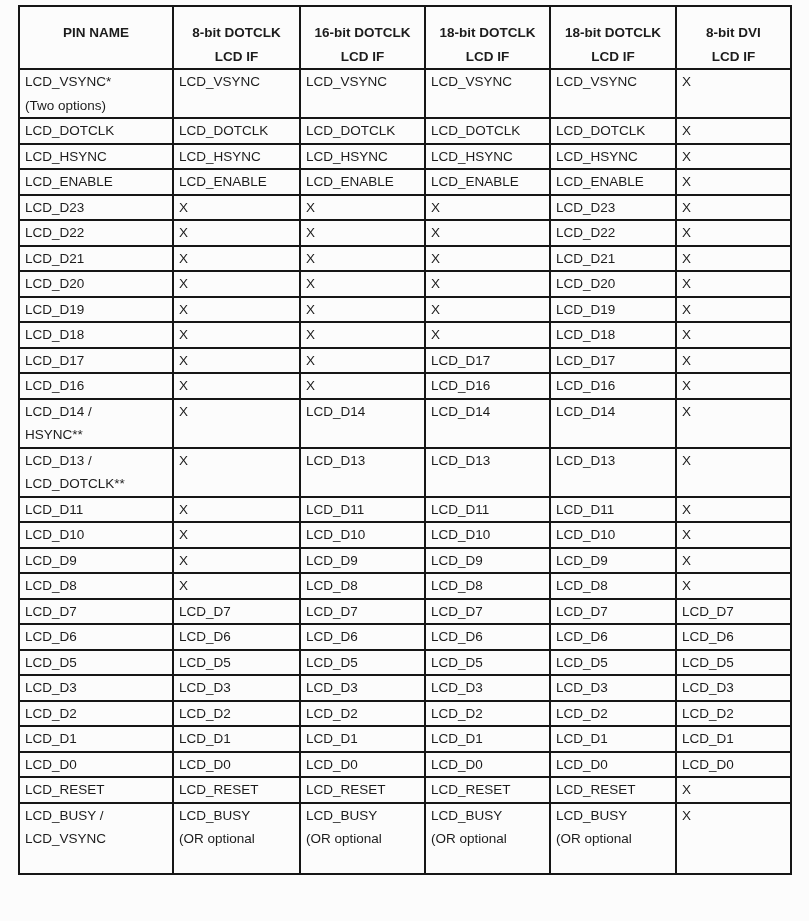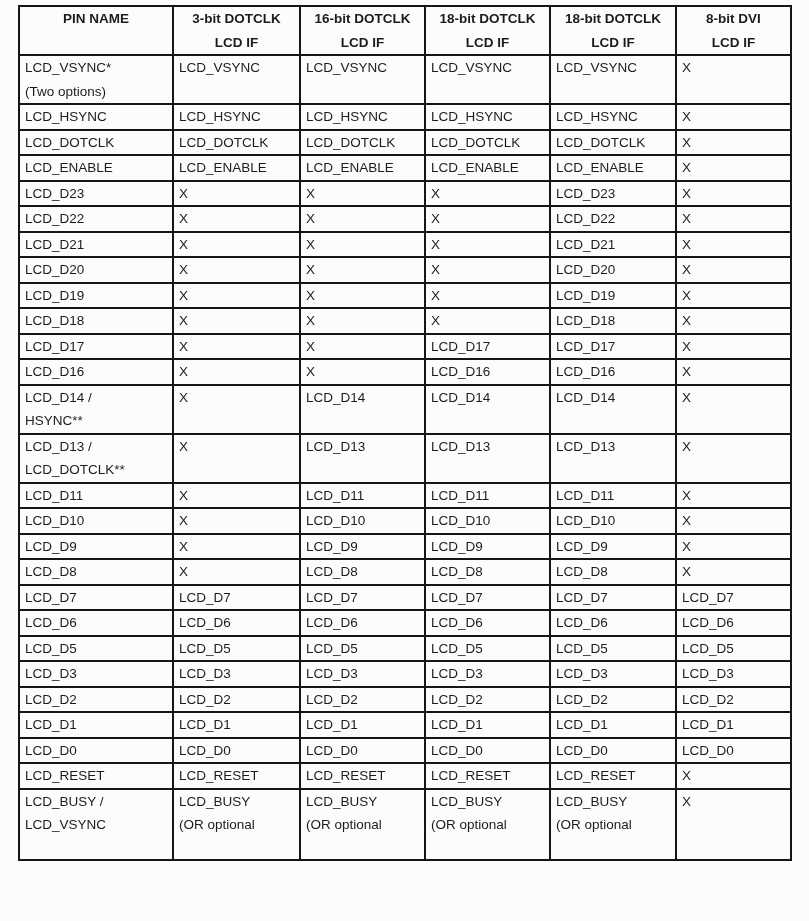--- a/index.html
+++ b/index.html
@@ -38,21 +38,21 @@
     font-size: 13.5px;
     line-height: 23.5px;
     white-space: nowrap;
     overflow: hidden;
     background: #fcfcfc;
   }
   table.pin-table th {
     font-weight: bold;
     text-align: center;
     height: 44px;
-    padding-top: 0;
+    padding-top: 14px;
   }
   tr.h1 td { height: 22px; }
   tr.h2 td { height: 45px; }
   tr.h3 td { height: 69px; }
   .line { display: block; }
 </style>
 </head>
 <body>
 
 <div class="page">
@@ -64,21 +64,21 @@
         <col class="c3">
         <col class="c4">
         <col class="c5">
     </colgroup>
     <thead>
         <tr>
           <th>
             <span class="line">PIN NAME</span>
           </th>
           <th>
-            <span class="line">3-bit DOTCLK</span>
+            <span class="line">8-bit DOTCLK</span>
             <span class="line">LCD IF</span>
           </th>
           <th>
             <span class="line">16-bit DOTCLK</span>
             <span class="line">LCD IF</span>
           </th>
           <th>
             <span class="line">18-bit DOTCLK</span>
             <span class="line">LCD IF</span>
           </th>
@@ -109,53 +109,53 @@
           </td>
           <td>
             <span class="line">LCD_VSYNC</span>
           </td>
           <td>
             <span class="line">X</span>
           </td>
         </tr>
         <tr class="h1">
           <td>
+            <span class="line">LCD_DOTCLK</span>
+          </td>
+          <td>
+            <span class="line">LCD_DOTCLK</span>
+          </td>
+          <td>
+            <span class="line">LCD_DOTCLK</span>
+          </td>
+          <td>
+            <span class="line">LCD_DOTCLK</span>
+          </td>
+          <td>
+            <span class="line">LCD_DOTCLK</span>
+          </td>
+          <td>
+            <span class="line">X</span>
+          </td>
+        </tr>
+        <tr class="h1">
+          <td>
             <span class="line">LCD_HSYNC</span>
           </td>
           <td>
             <span class="line">LCD_HSYNC</span>
           </td>
           <td>
             <span class="line">LCD_HSYNC</span>
           </td>
           <td>
             <span class="line">LCD_HSYNC</span>
           </td>
           <td>
             <span class="line">LCD_HSYNC</span>
-          </td>
-          <td>
-            <span class="line">X</span>
-          </td>
-        </tr>
-        <tr class="h1">
-          <td>
-            <span class="line">LCD_DOTCLK</span>
-          </td>
-          <td>
-            <span class="line">LCD_DOTCLK</span>
-          </td>
-          <td>
-            <span class="line">LCD_DOTCLK</span>
-          </td>
-          <td>
-            <span class="line">LCD_DOTCLK</span>
-          </td>
-          <td>
-            <span class="line">LCD_DOTCLK</span>
           </td>
           <td>
             <span class="line">X</span>
           </td>
         </tr>
         <tr class="h1">
           <td>
             <span class="line">LCD_ENABLE</span>
           </td>
           <td>

